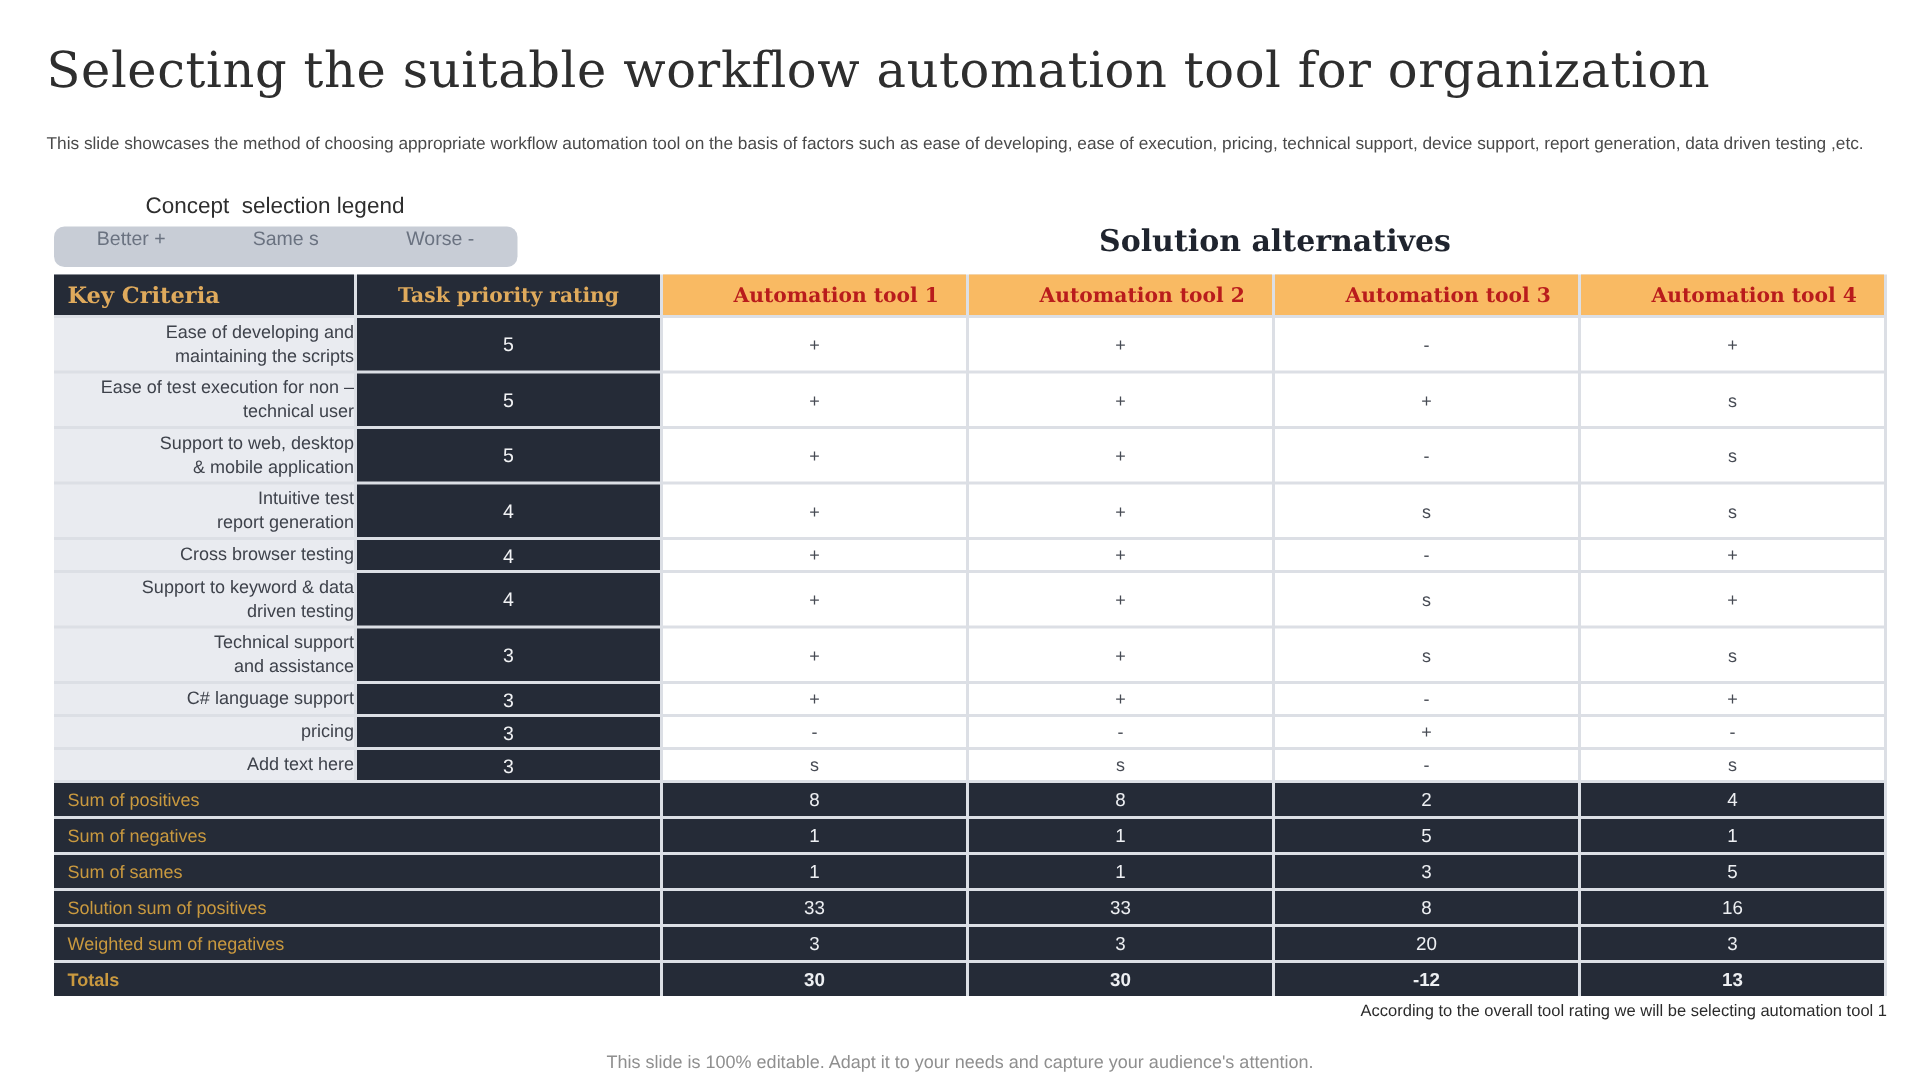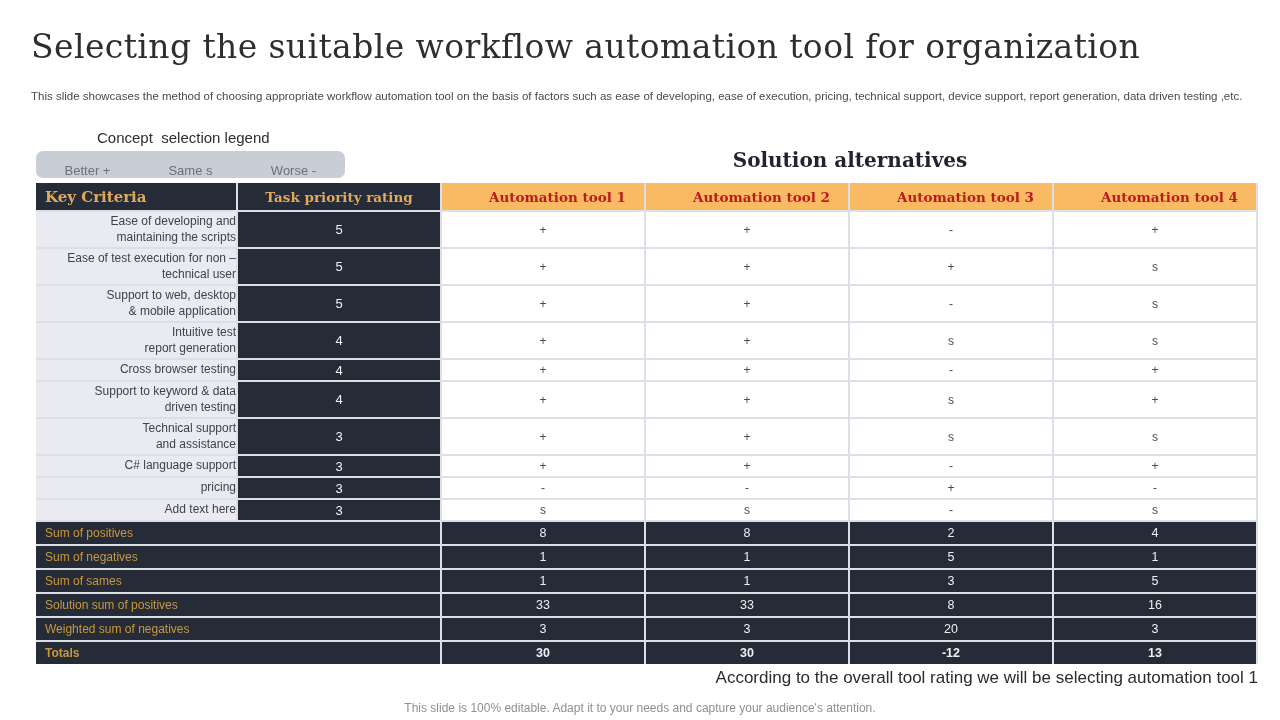--- a/index.html
+++ b/index.html
@@ -20,21 +20,21 @@
     position:absolute; left:31px; top:88px; width:1227px;
     font-size:11.5px; color:#4a4a4a; line-height:1.5;
   }
   .legend-heading {
     position:absolute; left:97px; top:129px;
     font-size:15px; color:#2e2e2e; white-space:pre-wrap;
   }
   .legend-bar {
     position:absolute; left:36px; top:151px; width:309px; height:27px;
     background:var(--legend-bg,#C8CDD6); border-radius:7px;
-    display:flex; align-items:flex-end;
+    display:flex; align-items:flex-start;
   }
   .legend-item { flex:1; text-align:center; font-size:13px; color:#6a7280; }
   .solution-heading {
     position:absolute; left:442px; top:148px; width:816px;
     text-align:center; font-family:"DejaVu Serif", serif;
     font-size:20px; font-weight:bold; color:#1f242e;
   }
   .table {
     position:absolute; left:36px; top:183px; width:1222px;
     display:grid;
@@ -59,21 +59,21 @@
   .rating { background:var(--navy,#252B37); color:#f1f2f4; font-size:13px; }
   .value { background:#ffffff; color:#474b54; font-size:12px; }
   .slabel {
     background:var(--navy,#252B37); color:var(--gold2,#C9993F);
     justify-content:flex-start; padding-left:9px; height:22px; font-size:12px;
   }
   .svalue { background:var(--navy,#252B37); color:#edeff2; height:22px; font-size:12.5px; }
   .bold { font-weight:bold; }
   .footnote {
     position:absolute; right:22px; top:668px;
-    font-size:17px; color:#2b2b2b;
+    font-size:11px; color:#2b2b2b;
   }
   .bottom-note {
     position:absolute; left:0; right:0; top:701px; text-align:center;
     font-size:12px; color:#8f8f8f;
   }
 </style>
 </head>
 <body>
 
 <div class="slide-title">Selecting the suitable workflow automation tool for organization</div>

